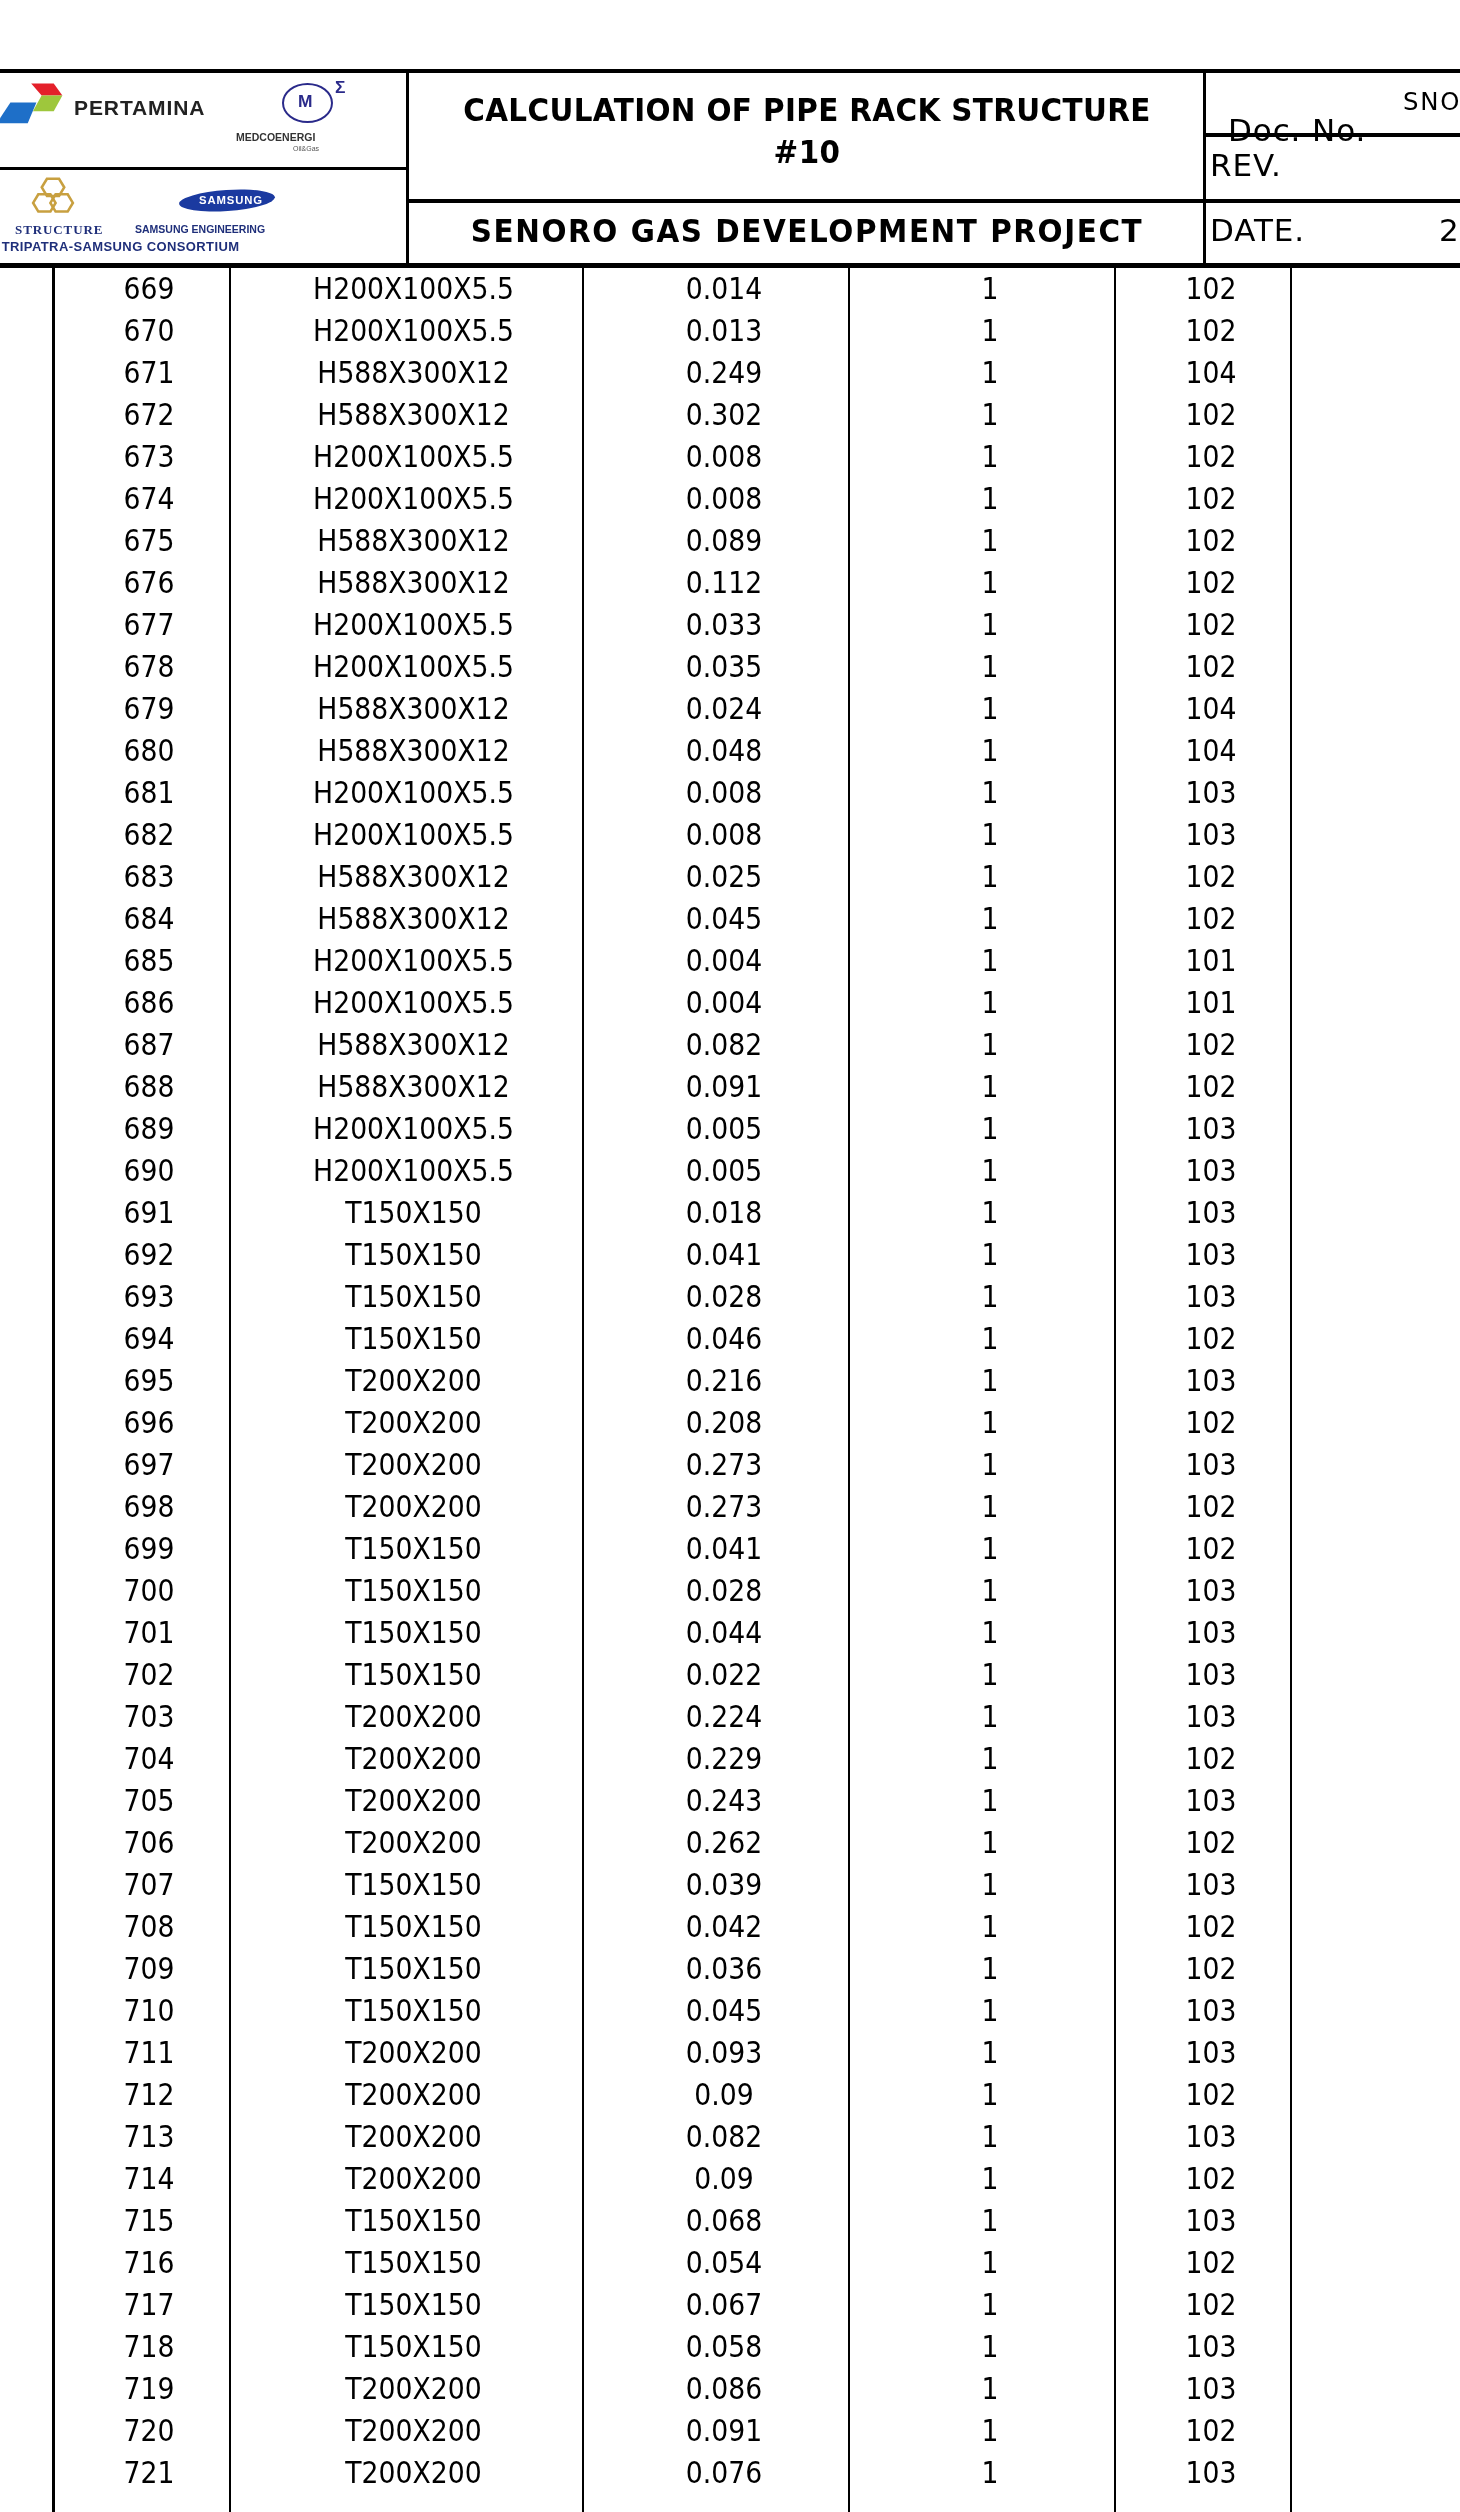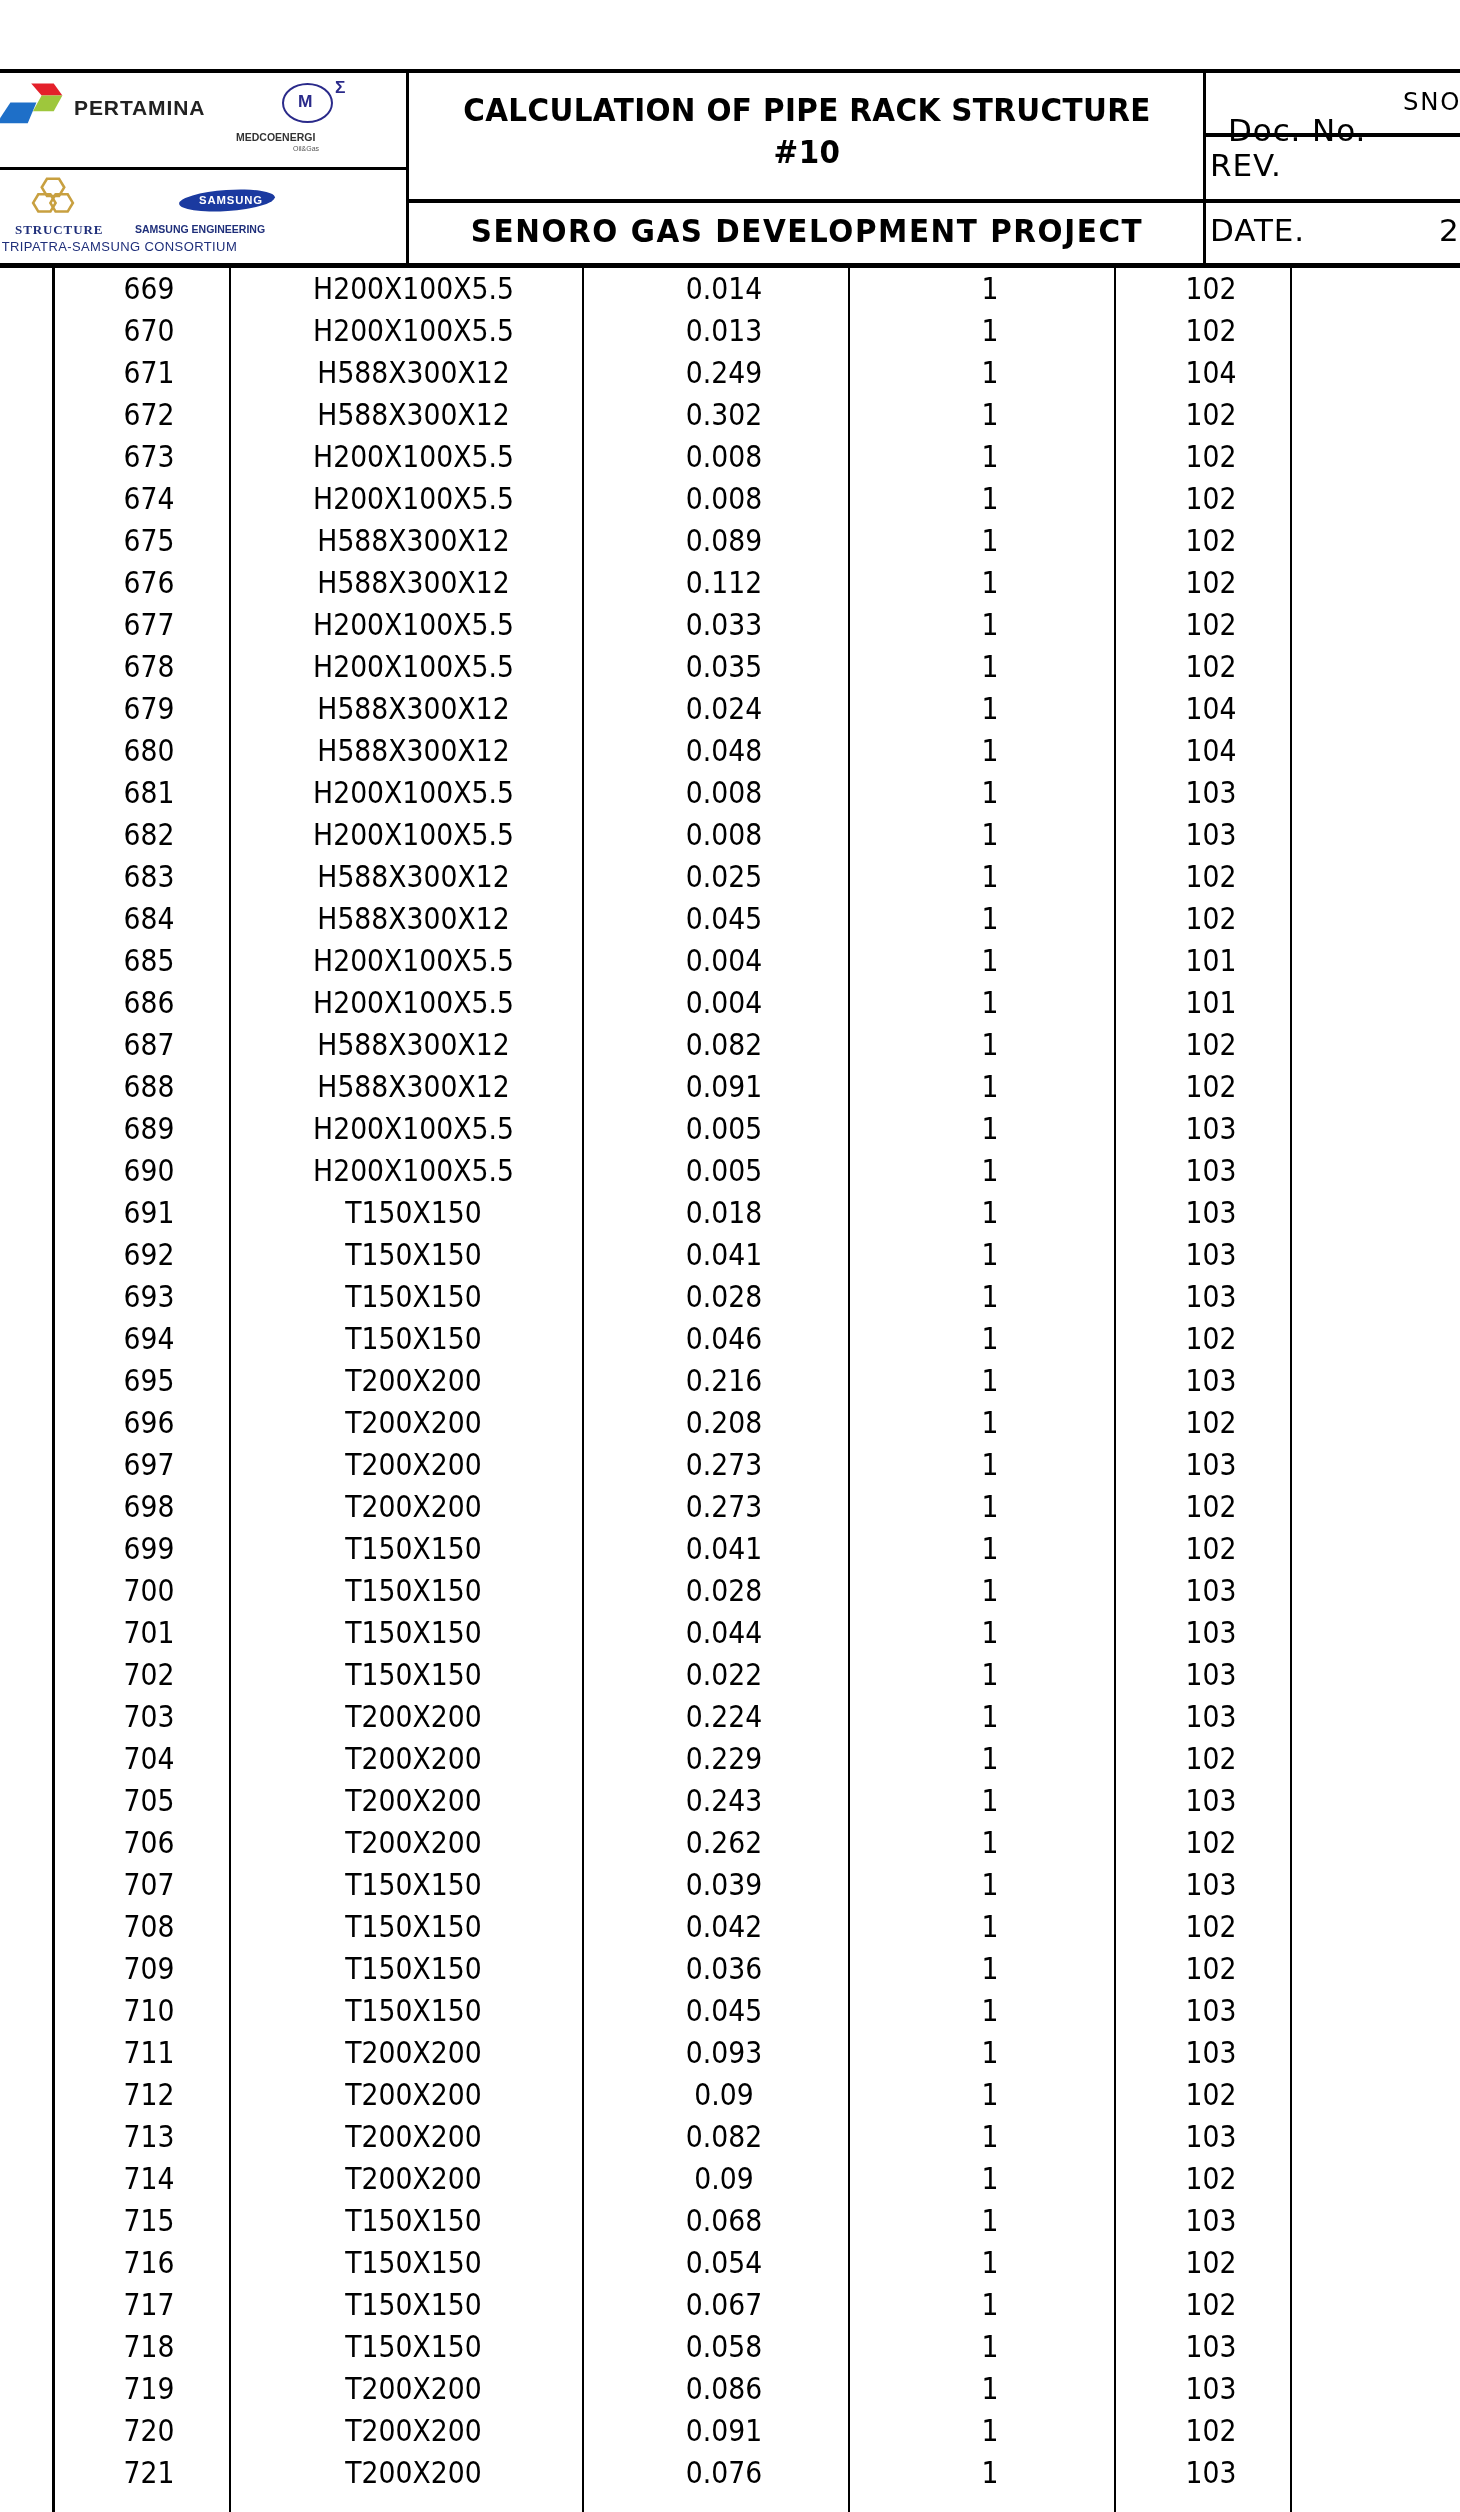--- a/index.html
+++ b/index.html
@@ -64,21 +64,21 @@
   <div>
     <svg class="abs" style="left:30.5px;top:177px;" width="44" height="38" viewBox="0 0 50 44">
       <polygon points="18,2 32,2 38,12 32,22 18,22 12,12" fill="none" stroke="#c8a040" stroke-width="3"></polygon>
       <polygon points="8,20 22,20 28,30 22,40 8,40 2,30" fill="none" stroke="#c8a040" stroke-width="3"></polygon>
       <polygon points="28,20 42,20 48,30 42,40 28,40 22,30" fill="none" stroke="#c8a040" stroke-width="3"></polygon>
     </svg>
     <div class="abs" style="left:179px;top:190px;width:96px;height:21px;border-radius:50%;background:#1b3aa0;transform:rotate(-4deg);"></div>
     <span class="logo-text" style="left:199px;top:194px;font-size:11.3px;font-weight:bold;color:#fff;letter-spacing:0.9px;">SAMSUNG</span>
     <span class="logo-text" style="left:15px;top:222px;font-size:13px;font-weight:bold;color:#1f2f7a;font-family:'Liberation Serif',serif;letter-spacing:0.9px;">STRUCTURE</span>
     <span class="logo-text" style="left:135px;top:223px;font-size:10.5px;font-weight:bold;color:#1f2f7a;">SAMSUNG ENGINEERING</span>
-    <span class="logo-text" style="left:1.7px;top:239px;font-size:13px;font-weight:normal;color:#1f2f7a;letter-spacing:0.4px;">TRIPATRA-SAMSUNG CONSORTIUM</span>
+    <span class="logo-text" style="left:1.7px;top:239px;font-size:13px;font-weight:bold;color:#1f2f7a;letter-spacing:0.4px;">TRIPATRA-SAMSUNG CONSORTIUM</span>
   </div>
 
   <div class="title" style="top:91px;">CALCULATION OF PIPE RACK STRUCTURE</div>
   <div class="title" style="top:133px;">#10</div>
   <div class="title" style="top:212px;letter-spacing:1.7px;">SENORO GAS DEVELOPMENT PROJECT</div>
 
   <span class="meta-label" style="left:1228px;top:82px;margin-top:30px;">Doc. No.</span>
   <span class="meta-value" style="left:1403px;top:87px;">SNO</span>
   <span class="meta-label" style="left:1210px;top:147px;text-align:right;">REV.</span>
   <span class="meta-value" style="left:1396px;top:150px;"></span>

